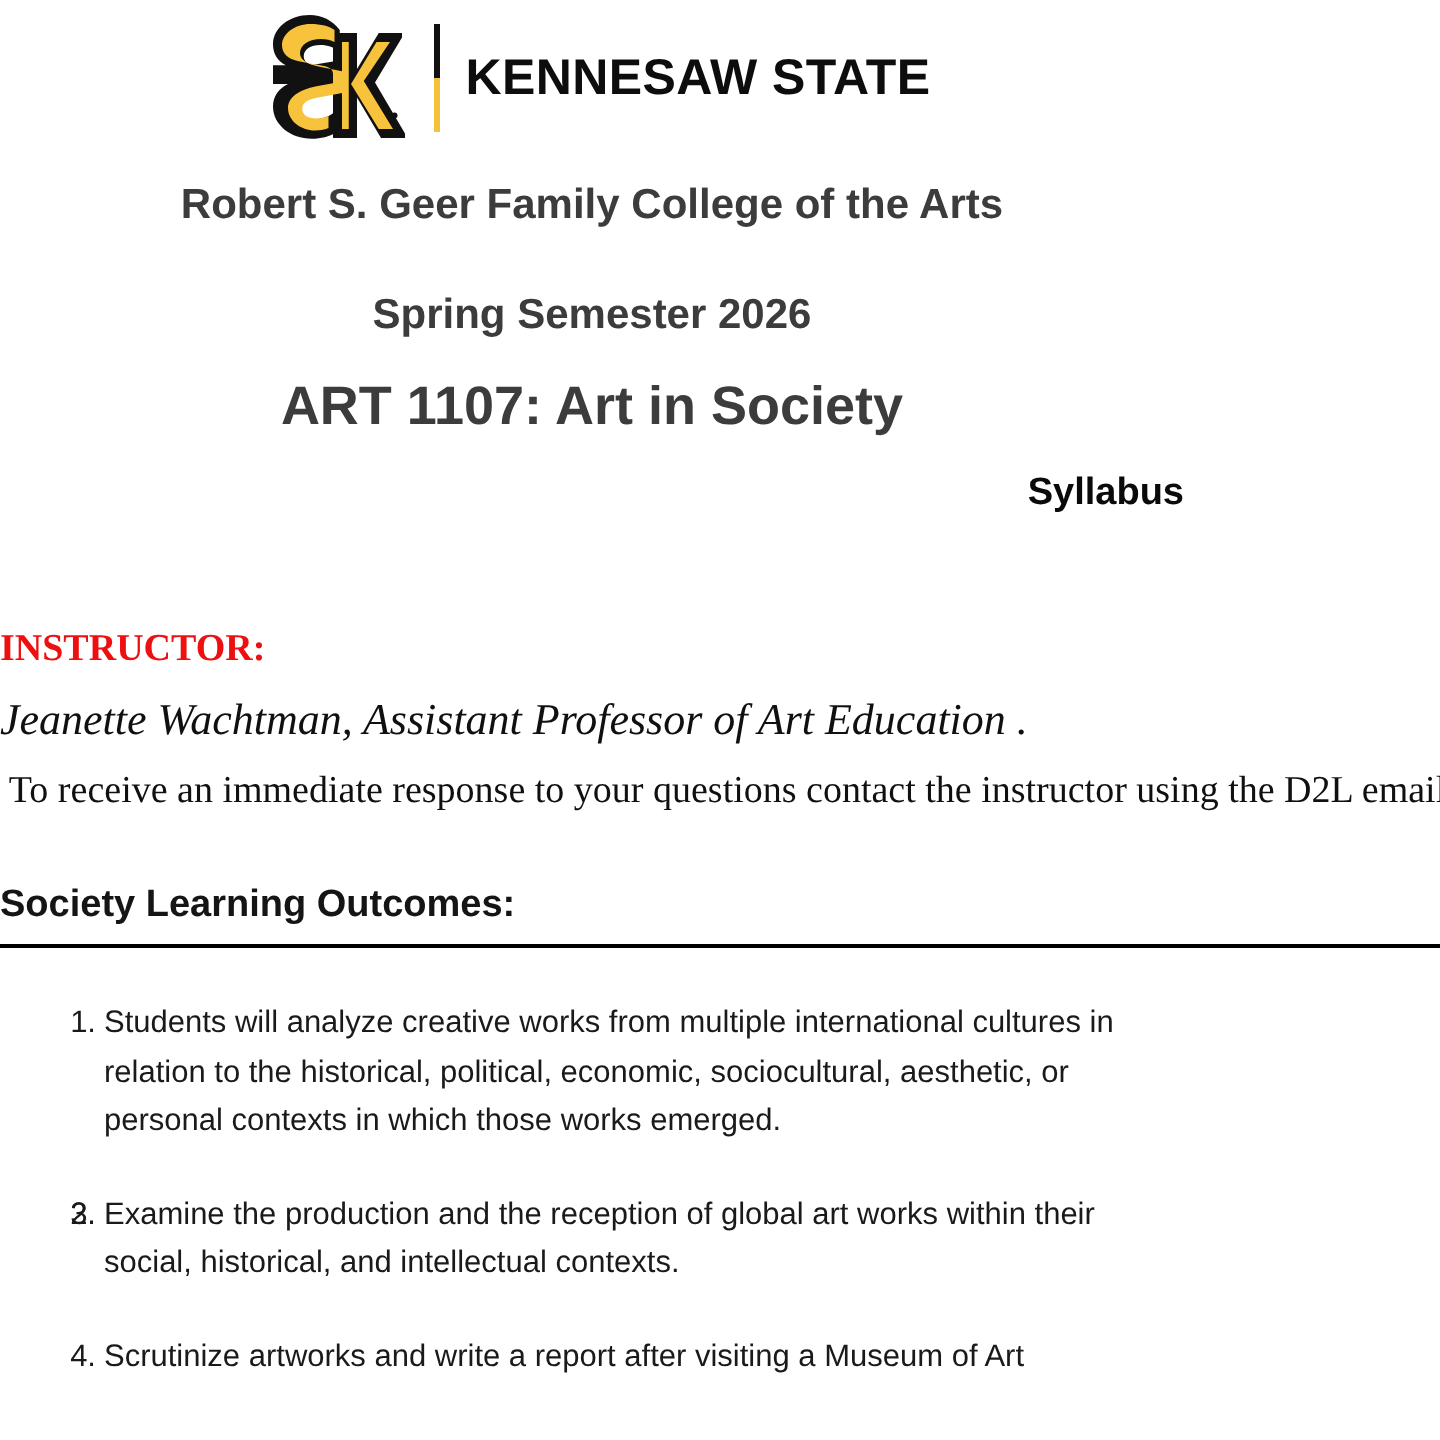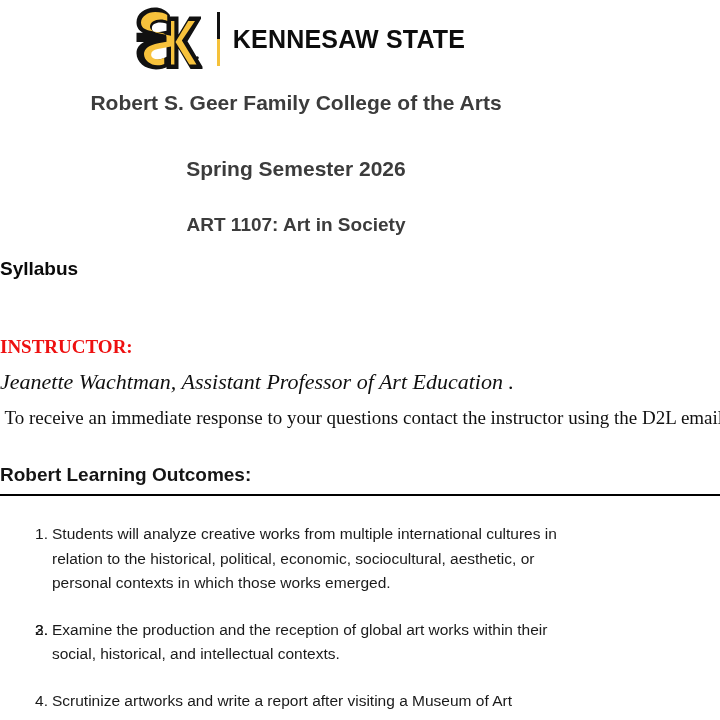--- a/index.html
+++ b/index.html
@@ -84,36 +84,36 @@
     margin: 0;
     padding-top: 18px;
     line-height: 26px;
   }
   .head-semester {
     text-align: center;
     font-family: "Liberation Sans", sans-serif;
     font-weight: bold;
     font-size: 21px;
     color: #3c3c3c;
-    margin: 15px;
+    margin: 4px;
     padding-top: 25px;
     line-height: 26px;
   }
   .head-course {
     text-align: center;
     font-family: "Liberation Sans", sans-serif;
     font-weight: bold;
-    font-size: 19px;
+    font-size: 27px;
     color: #3c3c3c;
     margin: 0;
     padding-top: 15px;
     line-height: 26px;
   }
   .head-syllabus {
-    text-align: left;
+    text-align: right;
     font-family: "Liberation Sans", sans-serif;
     font-weight: bold;
     font-size: 19px;
     color: #0a0a0a;
     margin: 0;
     padding-top: 18px;
     line-height: 25px;
   }
 
   
@@ -225,21 +225,21 @@
   <h2 class="head-semester">Spring Semester 2026</h2>
 
   <h2 class="head-course"><span>ART 1107</span><span>:</span> <span>Art in Society</span></h2>
 
   <h3 class="head-syllabus">Syllabus</h3>
 
   <div class="instructor-label">INSTRUCTOR:</div>
   <div class="instructor-name">Jeanette Wachtman, Assistant Professor of Art Education .</div>
   <div class="instructor-note"> To receive an immediate response to your questions contact the instructor using the D2L email.</div>
 
-  <div class="outcomes-heading">Robert Learning Outcomes:</div>
+  <div class="outcomes-heading">Society Learning Outcomes:</div>
   <div class="rule"></div>
 
   <ol class="outcome-list">
     <li class="outcome-item">
       <span class="outcome-num">1.</span>
       <span>Students will analyze creative works from multiple international cultures in relation to the historical, political, economic, sociocultural, aesthetic, or personal contexts in which those works emerged.</span>
     </li>
     <li class="outcome-item">
       <span class="outcome-num">2.</span>
     </li>

